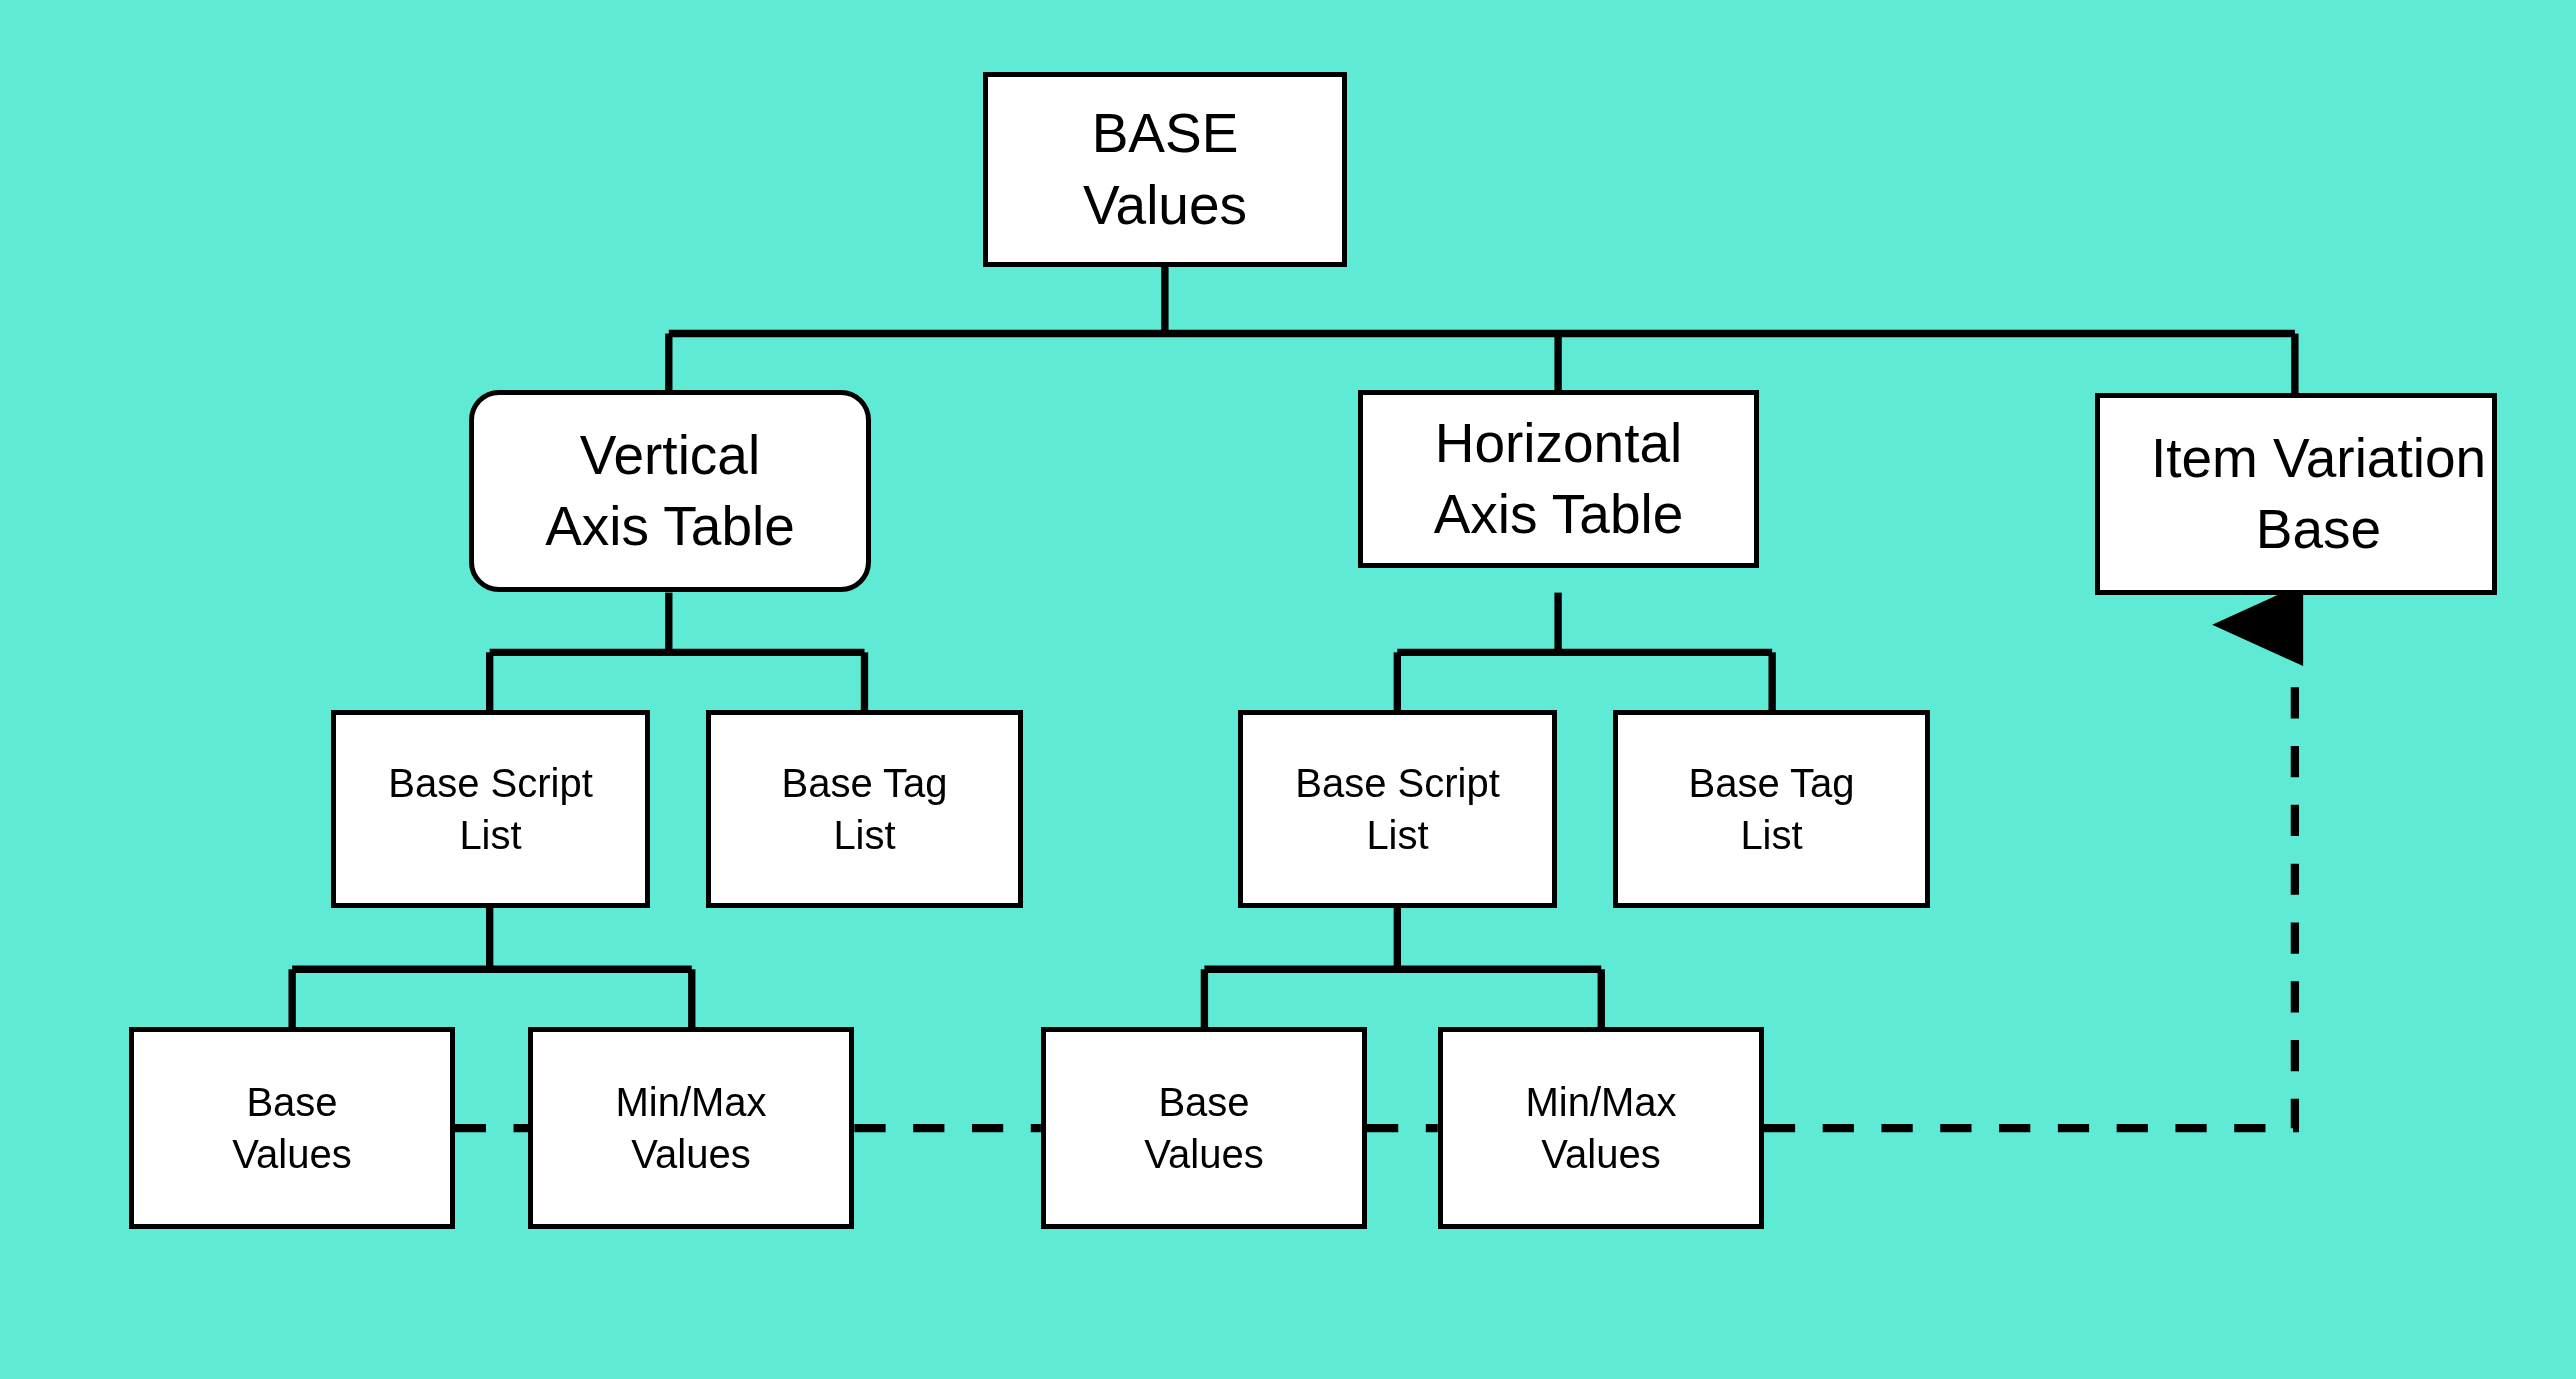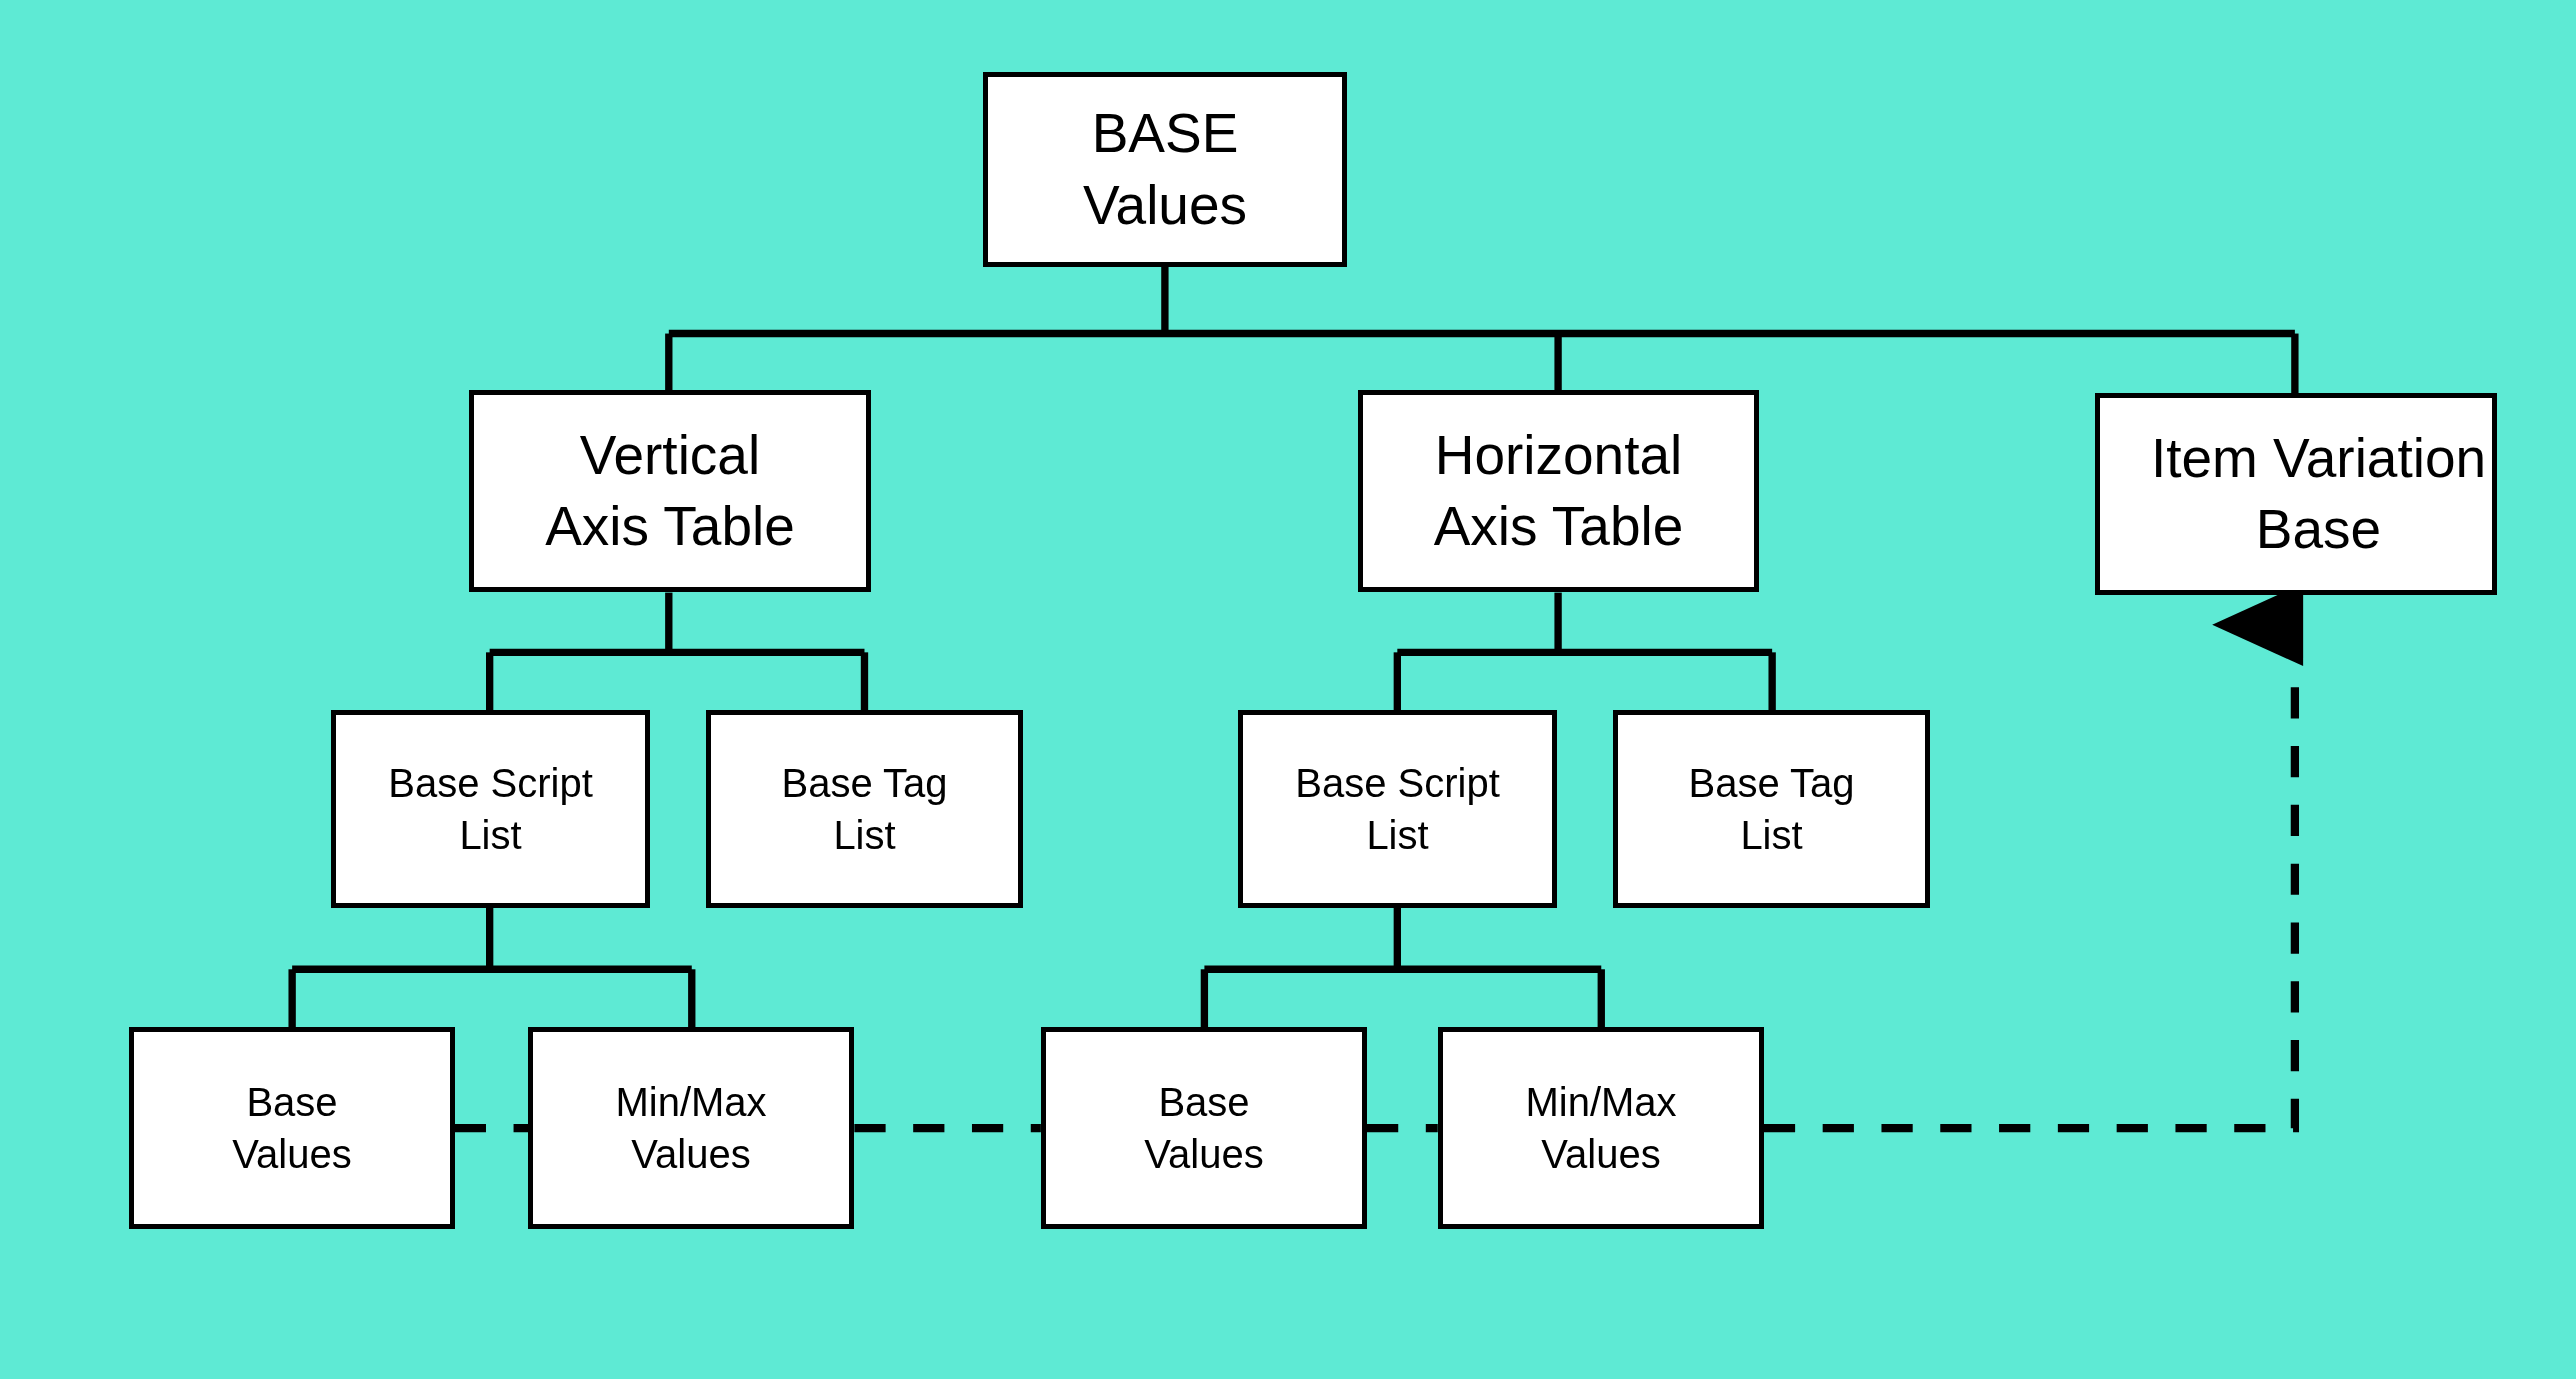--- a/index.html
+++ b/index.html
@@ -97,26 +97,26 @@
       <path d="M 1488 1228 L 1565 1228"></path>
       <path d="M 1920 1228 L 2498 1228 L 2498 680" marker-end="url(#arrowUp)"></path>
     </g>
   </svg>
 
   <div class="node f-lg" style="left:983px; top:72px; width:364px; height:195px;">
     <span class="line">BASE</span>
     <span class="line">Values</span>
   </div>
 
-  <div class="node f-lg" style="left:469px; top:390px; width:402px; height:202px;">
+  <div class="node f-lg" style="left:469px; top:390px; width:402px; height:202px;border-radius:30px;">
     <span class="line">Vertical</span>
     <span class="line">Axis Table</span>
   </div>
 
-  <div class="node f-lg" style="left:1358px; top:390px; width:401px; height:202px;">
+  <div class="node f-lg" style="left:1358px; top:390px; width:401px; height:178px;">
     <span class="line">Horizontal</span>
     <span class="line">Axis Table</span>
   </div>
 
   <div class="node f-lg" style="left:2095px; top:393px; width:402px; height:202px;padding-left:45px;">
     <span class="line">Item Variation</span>
     <span class="line">Base</span>
   </div>
 
   <div class="node f-md" style="left:331px; top:710px; width:319px; height:198px;">

